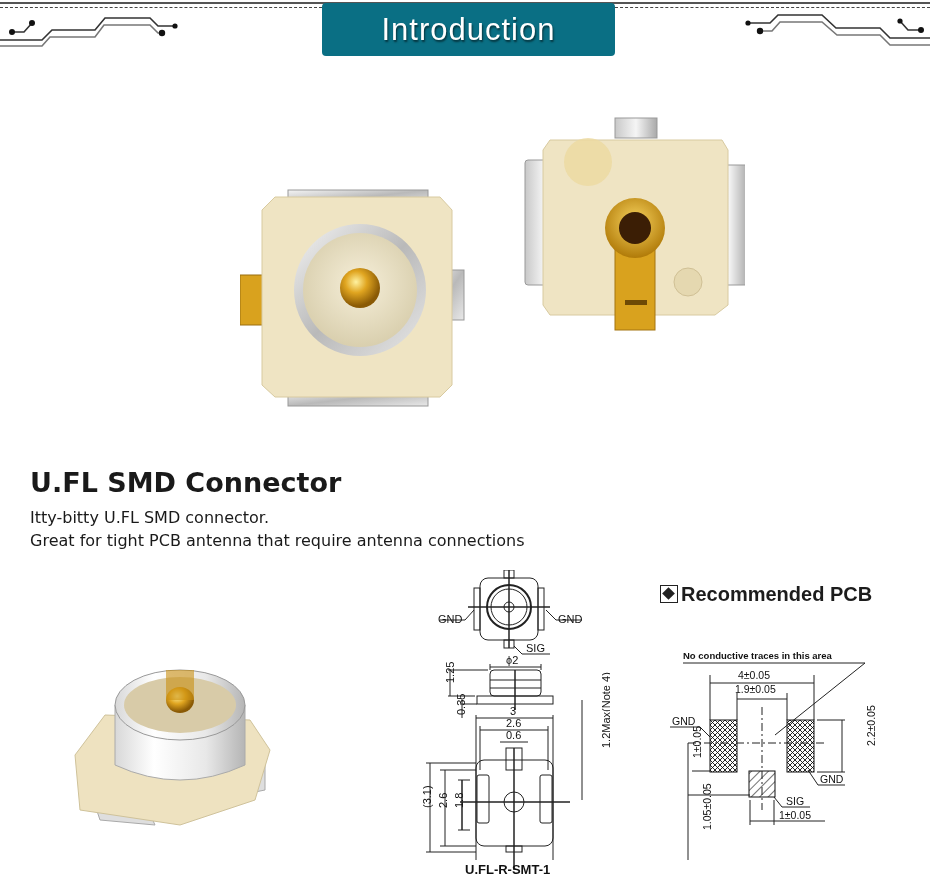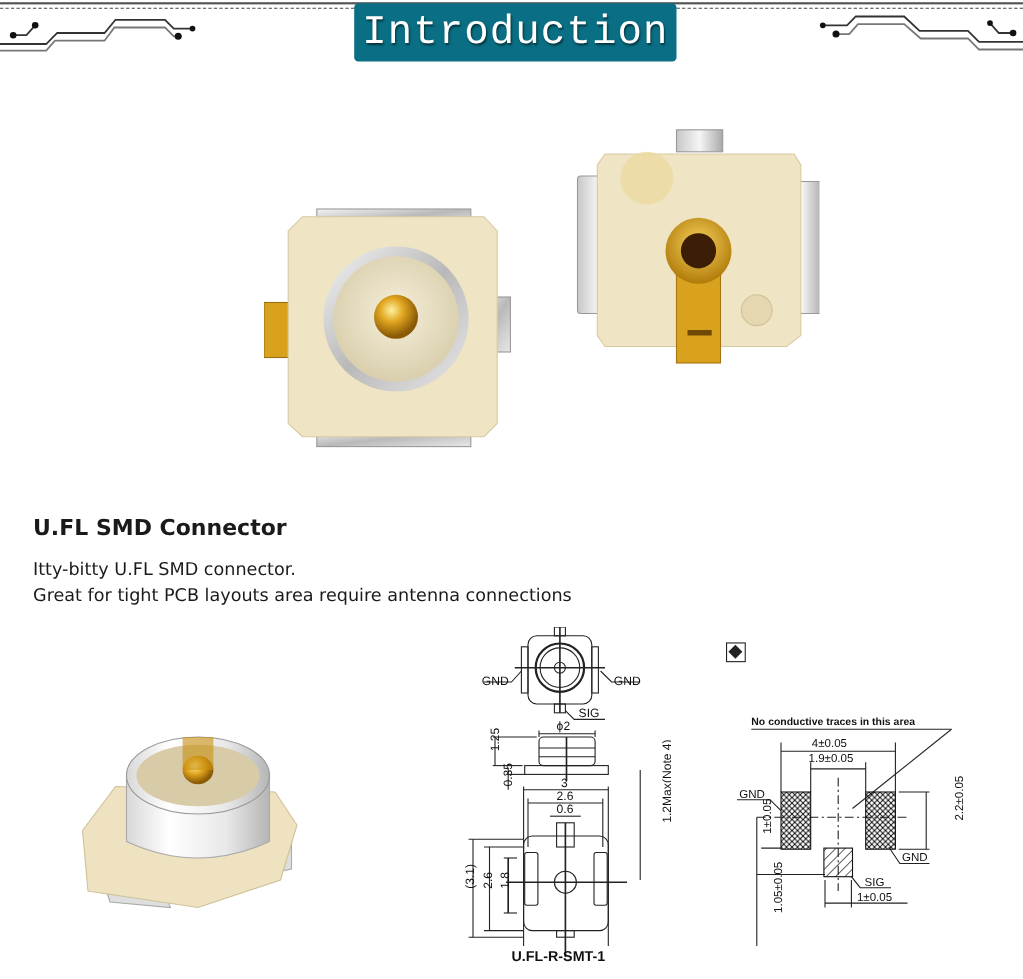--- a/index.html
+++ b/index.html
@@ -13,34 +13,34 @@
   .dash-right { left: 615px; width: 315px; }
   .circuit { position: absolute; top: 8px; }
   .circuit-left { left: 0; width: 190px; height: 40px; }
   .circuit-right { left: 740px; width: 190px; height: 40px; }
   .title-banner {
     position: absolute; left: 322px; top: 3px; width: 293px; height: 53px;
     background: #0a6f84; border-radius: 4px;
     display: flex; align-items: center; justify-content: center;
   }
   .title-text {
-    color: #ffffff; font-family: Liberation Mono, monospace; font-size: 37px;
+    color: #ffffff; font-family: Liberation Sans, sans-serif; font-size: 31px;
     letter-spacing: 1px; text-shadow: 1px 2px 2px rgba(0,0,0,0.55);
   }
 
   
   .photo { position: absolute; }
   .photo-top-front { left: 240px; top: 185px; width: 230px; height: 230px; }
   .photo-top-back { left: 510px; top: 110px; width: 235px; height: 225px; }
   .photo-angle { left: 60px; top: 650px; width: 220px; height: 190px; }
 
   
   .product-title {
     position: absolute; left: 30px; top: 467px;
-    font-family: "DejaVu Sans", sans-serif; font-size: 20px; font-weight: bold; color: #1a1a1a;
+    font-family: "DejaVu Sans", sans-serif; font-size: 27px; font-weight: bold; color: #1a1a1a;
   }
   .desc-line {
     position: absolute; left: 30px; font-family: "DejaVu Sans", sans-serif;
     font-size: 16px; color: #1a1a1a;
   }
   .desc-line-1 { top: 508px; text-align: right; }
   .desc-line-2 { top: 531px; }
 
   
   .drawing { position: absolute; }
@@ -146,21 +146,21 @@
   <circle cx="78" cy="52" r="24" fill="#ecd9a0" opacity="0.8"></circle>
   <circle cx="178" cy="172" r="14" fill="#e5d8b0" stroke="#d0c095"></circle>
   <rect x="105" y="140" width="40" height="80" fill="#d9a21e" stroke="#a47510"></rect>
   <circle cx="125" cy="118" r="30" fill="url(#gold2)"></circle>
   <circle cx="125" cy="118" r="16" fill="#3b1e05"></circle>
   <rect x="115" y="190" width="22" height="5" fill="#6e4a05"></rect>
 </svg>
 
 <div class="product-title">U.FL SMD Connector</div>
 <div class="desc-line desc-line-1">Itty-bitty U.FL SMD connector.</div>
-<div class="desc-line desc-line-2">Great for tight PCB layouts area require antenna connections</div>
+<div class="desc-line desc-line-2">Great for tight PCB antenna that require antenna connections</div>
 
 <svg class="photo photo-angle" viewBox="0 0 220 190">
   <defs>
     <linearGradient id="silver3" x1="0" y1="0" x2="1" y2="0">
       <stop offset="0" stop-color="#d8d8d8"></stop>
         <stop offset="0.3" stop-color="#ffffff"></stop>
         <stop offset="0.7" stop-color="#e8e8e8"></stop>
         <stop offset="1" stop-color="#b5b5b5"></stop>
     </linearGradient>
     <radialGradient id="gold3" cx="40%" cy="35%" r="60%">
@@ -248,21 +248,21 @@
     <text x="96" y="157">2.6</text>
     <text x="96" y="169">0.6</text>
     <text x="14" y="245" transform="rotate(-90 14 238)">(3.1)</text>
     <text x="30" y="245" transform="rotate(-90 30 238)">2.6</text>
     <text x="46" y="245" transform="rotate(-90 46 238)">1.8</text>
   </g>
   <text x="55" y="304" font-size="13" font-weight="bold">U.FL-R-SMT-1</text>
 </svg>
 
 <div class="pcb-heading">
-  <span class="diamond-box"></span>
+  <span class="diamond-box"></span><span>Recommended PCB</span>
 </div>
 
 <svg class="drawing pcb-drawing" viewBox="0 0 280 300">
   <defs>
     <pattern id="crosshatch" width="5" height="5" patternUnits="userSpaceOnUse">
       <path d="M0,0 L5,5 M5,0 L0,5" stroke="#111" stroke-width="0.9"></path>
     </pattern>
     <pattern id="diaghatch" width="6" height="6" patternUnits="userSpaceOnUse" patternTransform="rotate(45)">
       <line x1="0" y1="0" x2="0" y2="6" stroke="#111" stroke-width="1.2"></line>
     </pattern>

